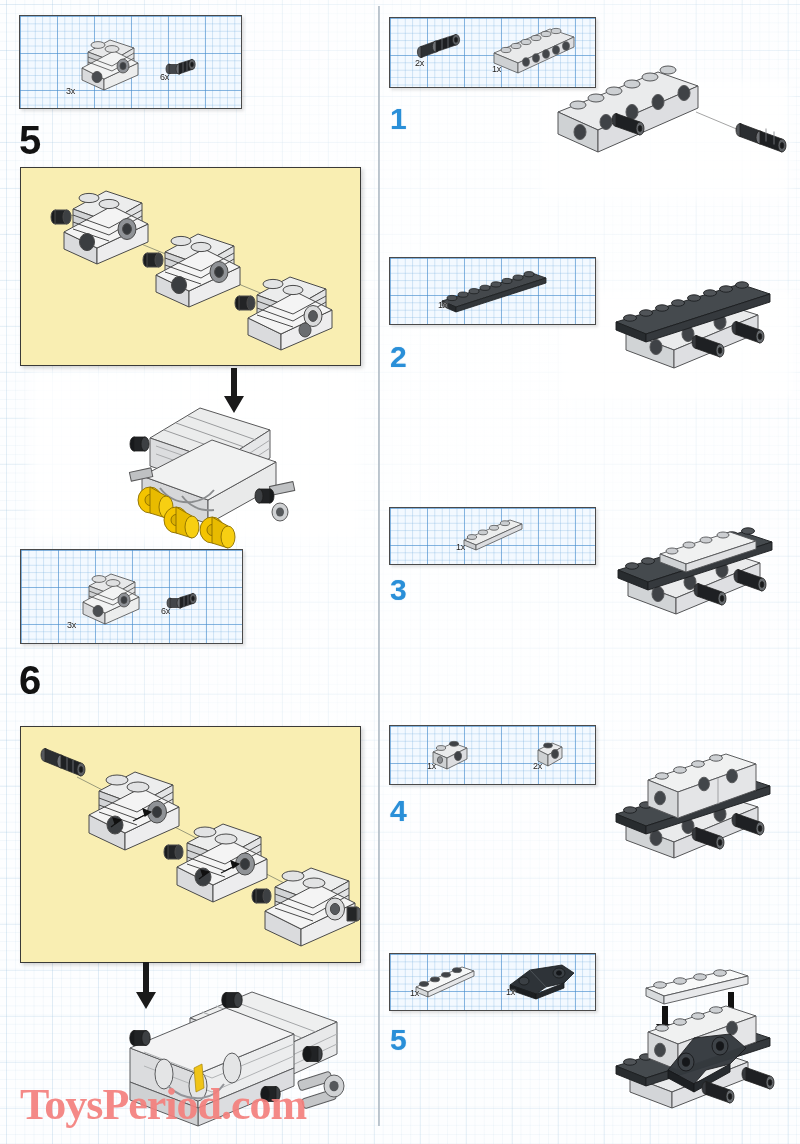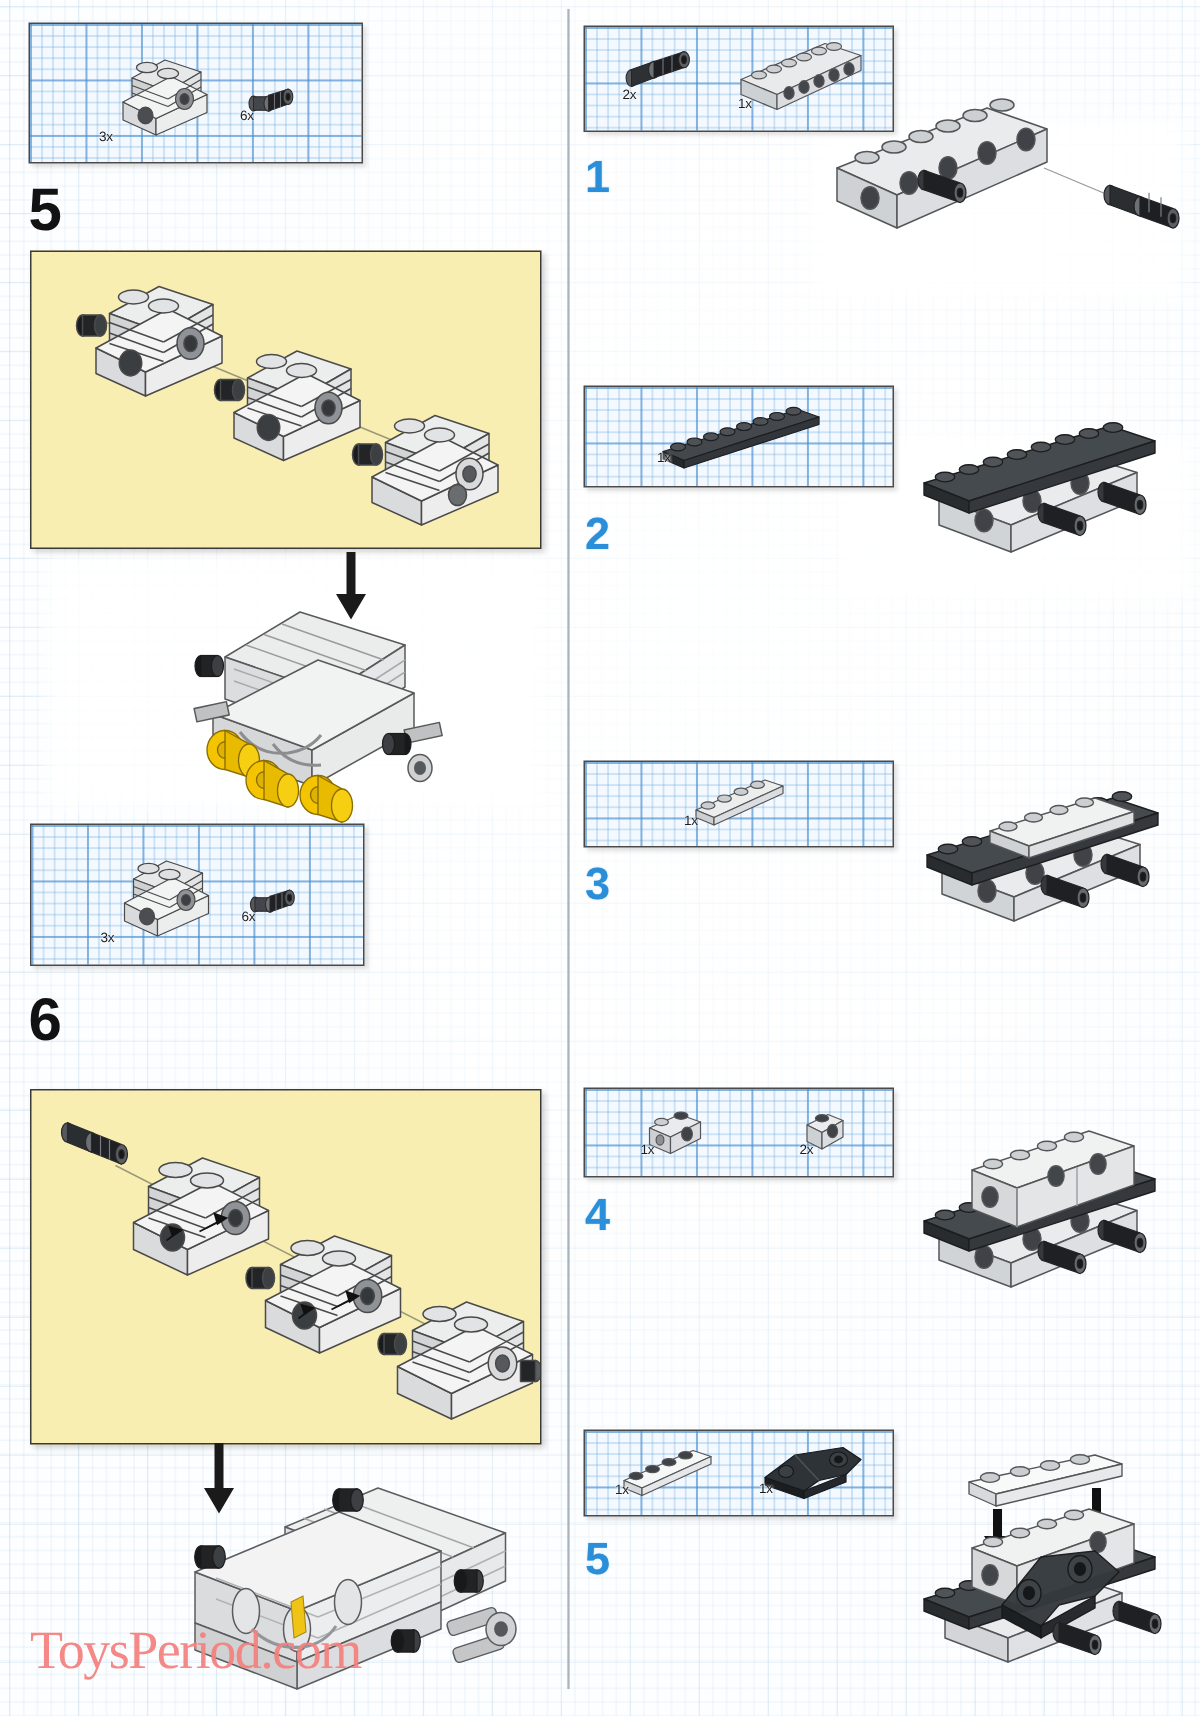--- a/index.html
+++ b/index.html
@@ -83,21 +83,21 @@
     font-family:"Liberation Sans", sans-serif;
     font-weight:bold;font-size:30px;color:#2a8fd8;
     line-height:1;letter-spacing:-1px;
     text-shadow:0 0 1px rgba(42,143,216,.5);
   }
 
   
   #watermark{
     position:absolute;left:20px;top:1079px;
     font-family:"Liberation Serif", serif;
-    font-weight:normal;font-size:36px;
+    font-weight:bold;font-size:44px;
     color:#f4807d;letter-spacing:-1px;
     white-space:nowrap;
     opacity:.92;
   }
 
   
   .flow-arrow{position:absolute;}
 
   svg{display:block;overflow:visible;}
   .art{position:absolute;}

